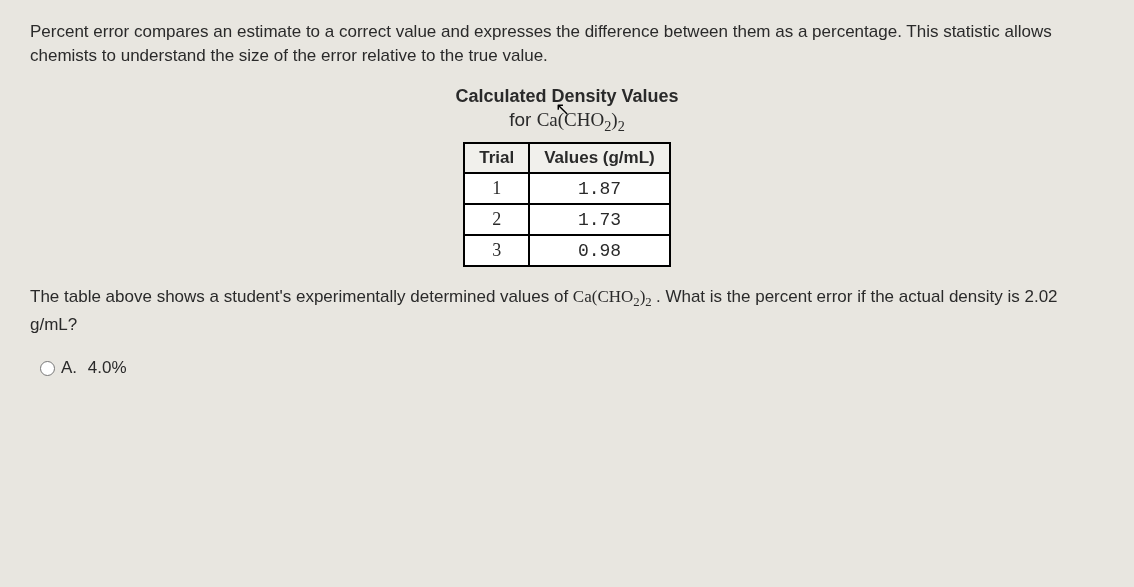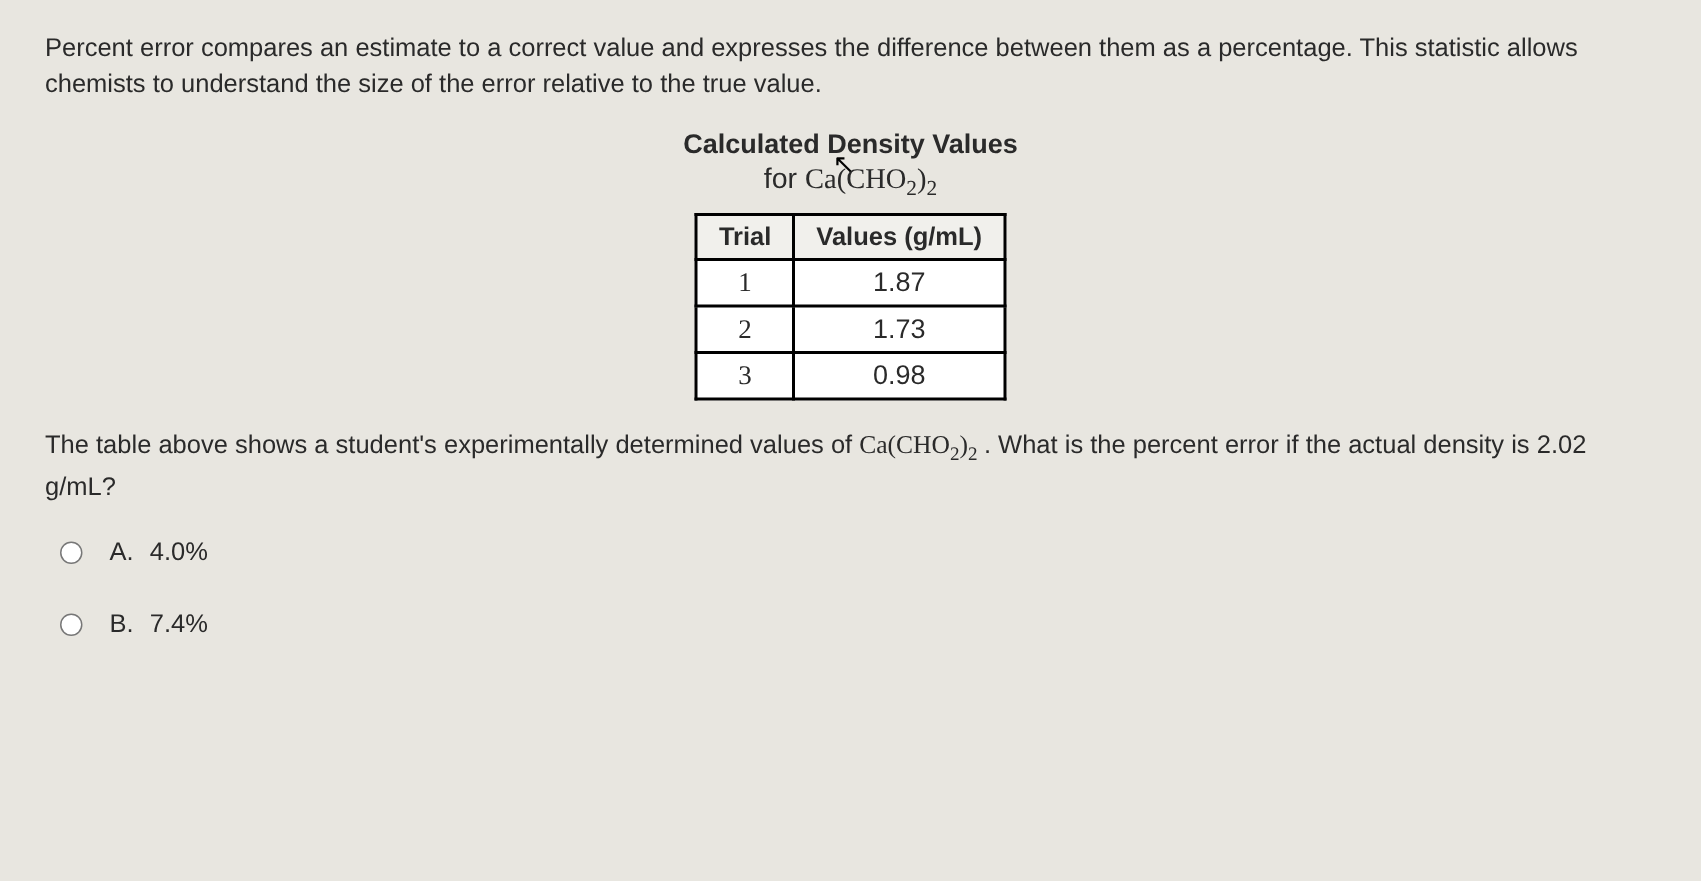--- a/index.html
+++ b/index.html
@@ -39,31 +39,31 @@
     }
     th, td {
       border: 2px solid #000;
       padding: 4px 14px;
       text-align: center;
       font-size: 17px;
       margin-left: 22px;
     }
     th { font-weight: bold; background: #f1f0ec; }
     td.trial { font-family: 'Times New Roman', serif; font-size: 18px; }
-    td.density { font-family: Liberation Sans, sans-serif; font-size: 18px; }
+    td.density { font-family: Liberation Mono, monospace; font-size: 18px; }
     .question {
       font-size: 17px;
       line-height: 1.4;
       margin-bottom: 22px;
     }
     .options { margin-left: 10px; }
     .option {
       display: flex;
       align-items: center;
-      gap: 18px;
+      gap: 6px;
       margin-bottom: 28px;
       font-size: 17px;
     }
     .radio {
       width: 15px; height: 15px;
       border: 1.5px solid #777;
       border-radius: 50%;
       background: #fff;
       display: inline-block;
       flex-shrink: 0;
@@ -123,20 +123,13 @@
 </div>
 
 <div class="options">
   <div class="option">
     <span class="radio"></span>
     <span>
       <span class="opt-letter">A.</span>
       <span>4.0%</span>
     </span>
   </div>
-  <div class="option">
-    <span class="radio"></span>
-    <span>
-      <span class="opt-letter">B.</span>
-      <span>7.4%</span>
-    </span>
-  </div>
 </div>
 
 </body></html>

